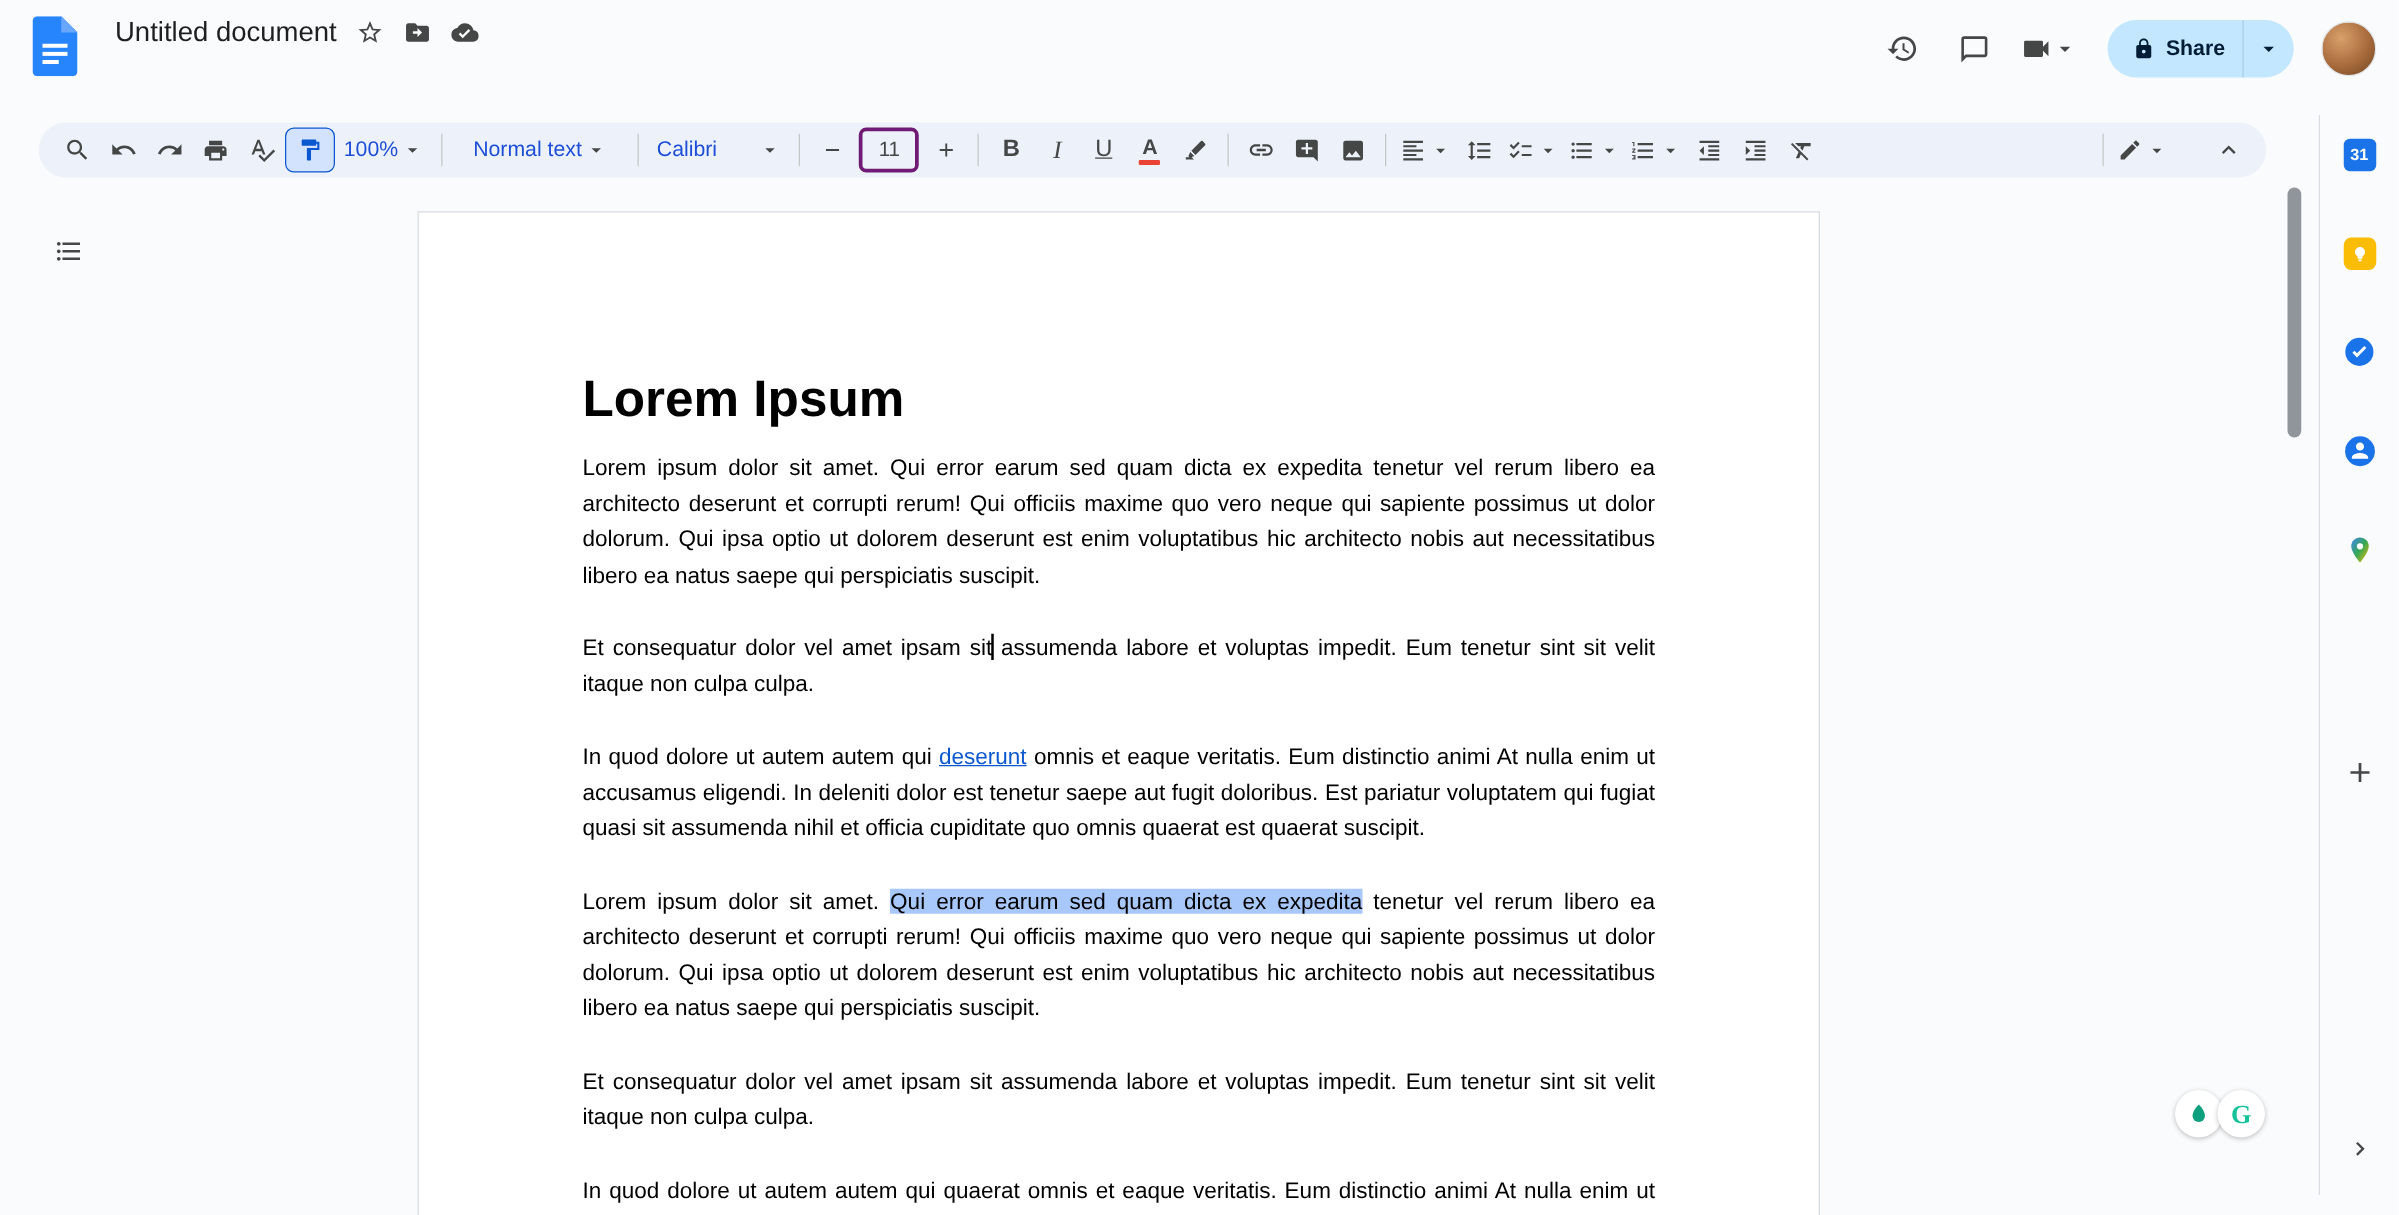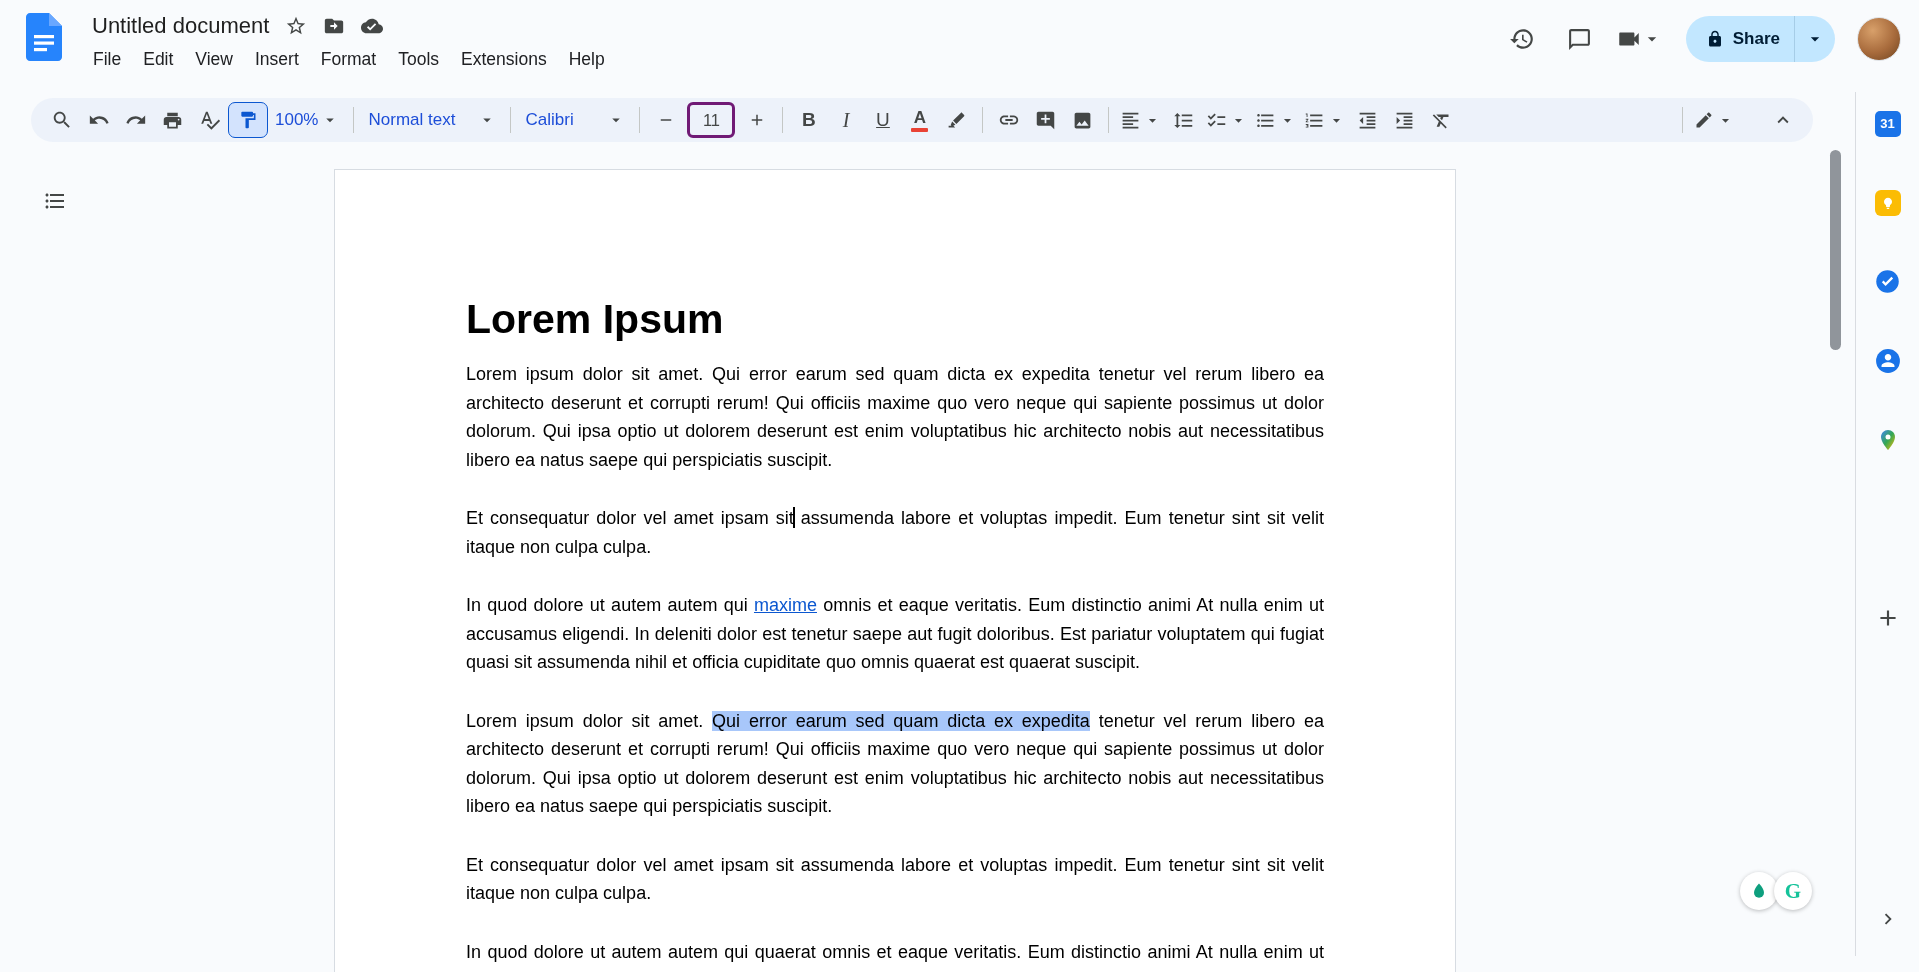--- a/index.html
+++ b/index.html
@@ -94,30 +94,20 @@
       <svg class="title-ic" viewBox="0 0 24 24">
           <path class="ic" d="M22 9.24l-7.19-.62L12 2 9.19 8.63 2 9.24l5.46 4.73L5.82 21 12 17.27 18.18 21l-1.63-7.03L22 9.24zM12 15.4l-3.76 2.27 1-4.28-3.32-2.88 4.38-.38L12 6.1l1.71 4.04 4.38.38-3.32 2.88 1 4.28L12 15.4z"></path>
         </svg>
       <svg class="title-ic" viewBox="0 0 24 24">
           <path class="ic" d="M20 6h-8l-2-2H4c-1.1 0-2 .9-2 2v12c0 1.1.9 2 2 2h16c1.1 0 2-.9 2-2V8c0-1.1-.9-2-2-2zm-8 10v-3H8v-2h4V8l4 4-4 4z"></path>
         </svg>
       <svg class="title-ic" viewBox="0 0 24 24">
           <path class="ic" d="M19.35 10.04C18.67 6.59 15.64 4 12 4 9.11 4 6.6 5.64 5.35 8.04 2.34 8.36 0 10.91 0 14c0 3.31 2.69 6 6 6h13c2.76 0 5-2.24 5-5 0-2.64-2.05-4.78-4.65-4.96zM10 17l-3.5-3.5 1.41-1.41L10 14.17 15.18 9l1.41 1.41L10 17z"></path>
         </svg>
     </div>
-    <nav class="menubar">
-      <span class="menu-item">File</span>
-      <span class="menu-item">Edit</span>
-      <span class="menu-item">View</span>
-      <span class="menu-item">Insert</span>
-      <span class="menu-item">Format</span>
-      <span class="menu-item">Tools</span>
-      <span class="menu-item">Extensions</span>
-      <span class="menu-item">Help</span>
-    </nav>
   </div>
   <div class="topbar-right">
     <div class="tb-round">
       <svg width="26" height="26" viewBox="0 0 24 24">
           <path class="ic" d="M13 3c-4.97 0-9 4.03-9 9H1l3.89 3.89.07.14L9 12H6c0-3.87 3.13-7 7-7s7 3.13 7 7-3.13 7-7 7c-1.93 0-3.68-.79-4.94-2.06l-1.42 1.42C8.27 19.99 10.51 21 13 21c4.97 0 9-4.03 9-9s-4.03-9-9-9zm-1 5v5l4.28 2.54.72-1.21-3.5-2.08V8H12z"></path>
         </svg>
     </div>
     <div class="tb-round">
       <svg width="25" height="25" viewBox="0 0 24 24">
           <path class="ic" d="M20 2H4c-1.1 0-2 .9-2 2v18l4-4h14c1.1 0 2-.9 2-2V4c0-1.1-.9-2-2-2zm0 14H5.17L4 17.17V4h16v12z"></path>
@@ -180,21 +170,21 @@
         <path fill="#0b57d0" d="M18 4V3c0-.55-.45-1-1-1H5c-.55 0-1 .45-1 1v4c0 .55.45 1 1 1h12c.55 0 1-.45 1-1V6h1v4H9v11c0 .55.45 1 1 1h2c.55 0 1-.45 1-1v-9h8V4h-3z"></path>
       </svg>
   </div>
   <div class="tb-text">
     <span>100%</span>
     <svg width="18" height="18" viewBox="0 0 24 24">
         <path class="ic" d="M7 10l5 5 5-5z"></path>
       </svg>
   </div>
   <div class="tb-divider"></div>
-  <div class="tb-text" style="min-width:128px;justify-content:space-between;">
+  <div class="tb-text" style="min-width:128px;justify-content:center;">
     <span>Normal text</span>
     <svg width="18" height="18" viewBox="0 0 24 24">
         <path class="ic" d="M7 10l5 5 5-5z"></path>
       </svg>
   </div>
   <div class="tb-divider"></div>
   <div class="tb-text" style="min-width:100px;justify-content:space-between;">
     <span>Calibri</span>
     <svg width="18" height="18" viewBox="0 0 24 24">
         <path class="ic" d="M7 10l5 5 5-5z"></path>
@@ -324,21 +314,21 @@
   <div class="outline-btn">
     <svg width="24" height="24" viewBox="0 0 24 24">
         <path class="ic" d="M4 10.5c-.83 0-1.5.67-1.5 1.5s.67 1.5 1.5 1.5 1.5-.67 1.5-1.5-.67-1.5-1.5-1.5zm0-6c-.83 0-1.5.67-1.5 1.5S3.17 7.5 4 7.5 5.5 6.83 5.5 6 4.83 4.5 4 4.5zm0 12c-.83 0-1.5.68-1.5 1.5s.68 1.5 1.5 1.5 1.5-.68 1.5-1.5-.67-1.5-1.5-1.5zM7 19h14v-2H7v2zm0-6h14v-2H7v2zm0-8v2h14V5H7z"></path>
       </svg>
   </div>
 
   <div class="page">
     <h1 class="doc-h1">Lorem Ipsum</h1>
     <p class="doc-p"><span>Lorem ipsum dolor sit amet. Qui error earum sed quam dicta ex expedita tenetur vel rerum libero ea architecto deserunt et corrupti rerum! Qui officiis maxime quo vero neque qui sapiente possimus ut dolor dolorum. Qui ipsa optio ut dolorem deserunt est enim voluptatibus hic architecto nobis aut necessitatibus libero ea natus saepe qui perspiciatis suscipit.</span></p>
     <p class="doc-p"><span>Et consequatur dolor vel amet ipsam sit</span><span class="text-caret"></span><span> assumenda labore et voluptas impedit. Eum tenetur sint sit velit itaque non culpa culpa.</span></p>
-    <p class="doc-p"><span>In quod dolore ut autem autem qui </span><span class="doc-link">maxime</span><span> omnis et eaque veritatis. Eum distinctio animi At nulla enim ut accusamus eligendi. In deleniti dolor est tenetur saepe aut fugit doloribus. Est pariatur voluptatem qui fugiat quasi sit assumenda nihil et officia cupiditate quo omnis quaerat est quaerat suscipit.</span></p>
+    <p class="doc-p"><span>In quod dolore ut autem autem qui </span><span class="doc-link">deserunt</span><span> omnis et eaque veritatis. Eum distinctio animi At nulla enim ut accusamus eligendi. In deleniti dolor est tenetur saepe aut fugit doloribus. Est pariatur voluptatem qui fugiat quasi sit assumenda nihil et officia cupiditate quo omnis quaerat est quaerat suscipit.</span></p>
     <p class="doc-p"><span>Lorem ipsum dolor sit amet. </span><span class="sel">Qui error earum sed quam dicta ex expedita</span><span> tenetur vel rerum libero ea architecto deserunt et corrupti rerum! Qui officiis maxime quo vero neque qui sapiente possimus ut dolor dolorum. Qui ipsa optio ut dolorem deserunt est enim voluptatibus hic architecto nobis aut necessitatibus libero ea natus saepe qui perspiciatis suscipit.</span></p>
     <p class="doc-p"><span>Et consequatur dolor vel amet ipsam sit assumenda labore et voluptas impedit. Eum tenetur sint sit velit itaque non culpa culpa.</span></p>
     <p class="doc-p"><span>In quod dolore ut autem autem qui quaerat omnis et eaque veritatis. Eum distinctio animi At nulla enim ut accusamus eligendi. In deleniti dolor est tenetur saepe aut fugit doloribus. Est pariatur voluptatem qui fugiat quasi sit assumenda nihil et officia cupiditate quo omnis quaerat est quaerat suscipit.</span></p>
   </div>
 
   <div class="scrollbar-track">
     <div class="scrollbar-thumb"></div>
   </div>
 </div>
 

